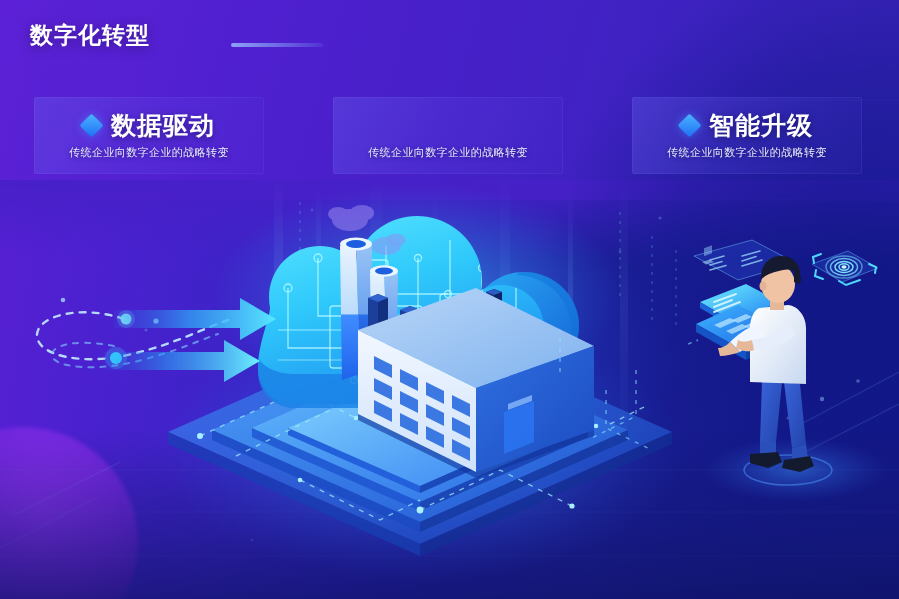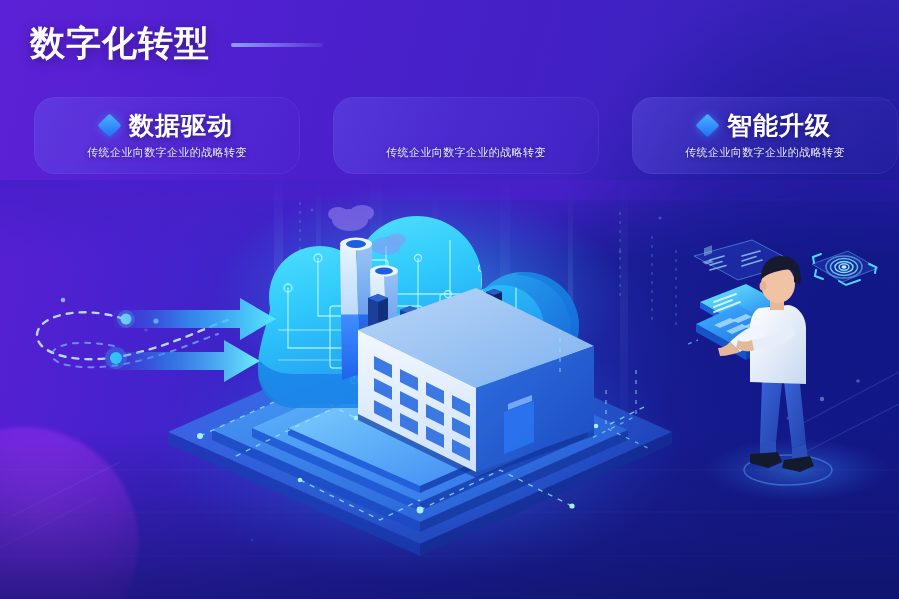--- a/index.html
+++ b/index.html
@@ -43,32 +43,32 @@
   }
   .bg-grid-lines{position:absolute;inset:0;opacity:.5;}
   .bg-bottom-dark{
     position:absolute;left:0;bottom:0;width:899px;height:170px;
     background:linear-gradient(to bottom, rgba(16,20,110,0) 0%, rgba(16,20,110,.45) 60%, rgba(14,18,100,.7) 100%);
   }
 
   
   .title{
     position:absolute;left:30px;top:20px;
-    font-size:35px;font-weight:bold;color:#ffffff;letter-spacing:1px;
+    font-size:23px;font-weight:bold;color:#ffffff;letter-spacing:1px;
     text-shadow:0 2px 12px rgba(0,0,0,.35);
     white-space:nowrap;
   }
   .title-rule{
     position:absolute;left:231px;top:43px;width:92px;height:4px;border-radius:2px;
     background:linear-gradient(to right, rgba(150,185,255,.85), rgba(120,150,250,.15));
   }
 
   
   .card{
-    position:absolute;top:97px;width:266px;height:77px;border-radius:21px;
+    position:absolute;top:97px;width:230px;height:77px;border-radius:2px;
     background:linear-gradient(115deg, rgba(110,110,245,.30) 0%, rgba(95,85,235,.20) 45%, rgba(80,60,215,.07) 100%);
     box-shadow:inset 0 0 0 1px rgba(150,150,255,.10);
   }
   .card.c1{left:34px;}
   .card.c2{left:333px;}
   .card.c3{left:632px;}
   .card-head{
     position:absolute;left:0;top:11px;width:100%;height:34px;
     display:flex;align-items:center;justify-content:center;
   }

